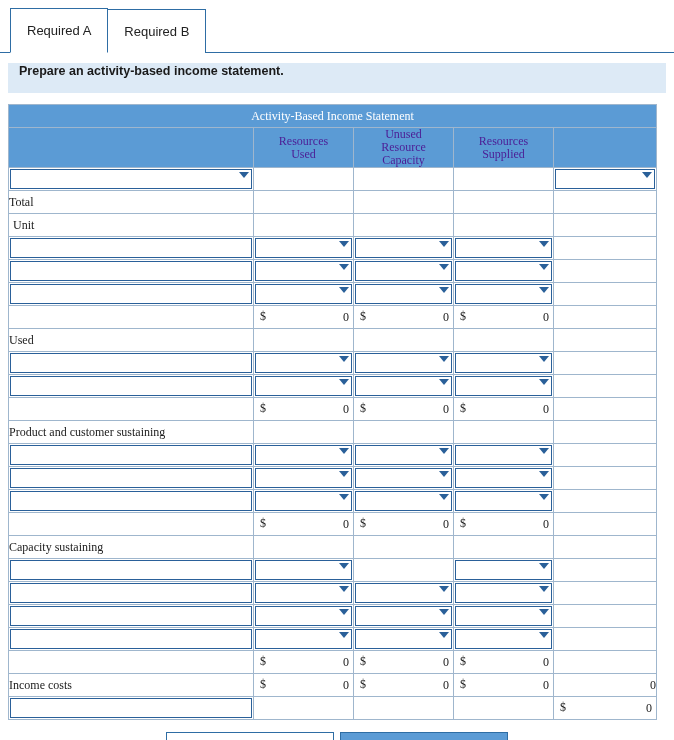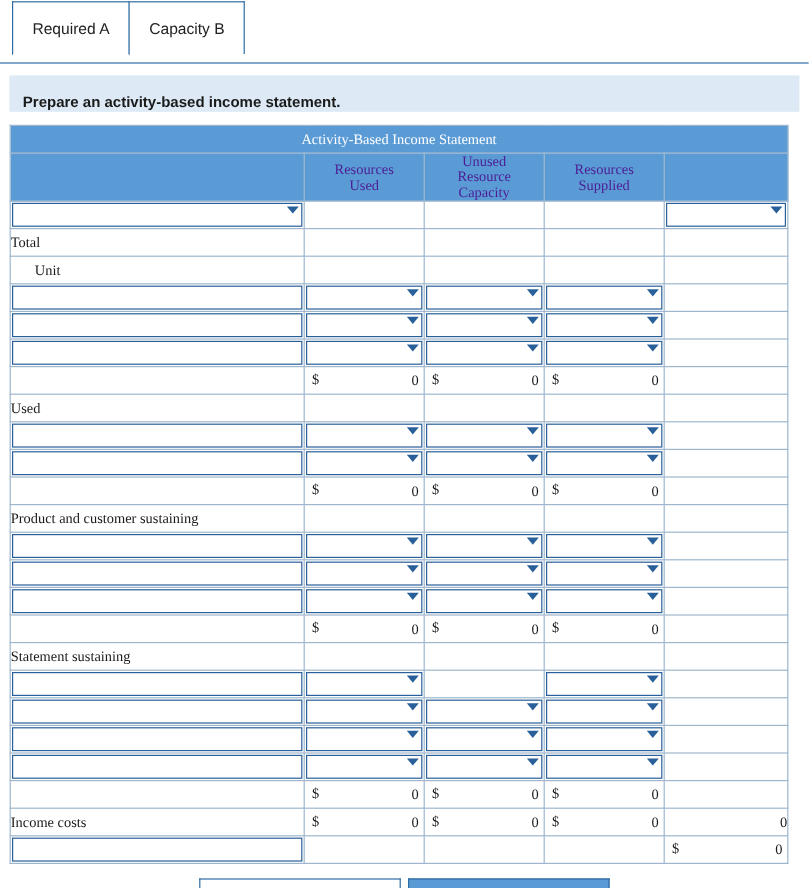--- a/index.html
+++ b/index.html
@@ -13,20 +13,21 @@
     overflow: hidden;
   }
   .page { position: relative; width: 674px; height: 740px; }
 
   
   .tabbar {
     position: relative;
     height: 53px;
     border-bottom: 1px solid #2e6da4;
     display: flex;
+    align-items: flex-end;
     padding-left: 10px;
   }
   .tab {
     height: 44px;
     min-width: 92px;
     padding: 0 16px;
     display: flex;
     align-items: center;
     justify-content: center;
     font-size: 13px;
@@ -47,21 +48,21 @@
   }
   .tab.inactive { background: #ffffff; }
 
   
   .instruction {
     margin: 10px 8px 0 8px;
     background: #ddeaf6;
     border: 1px solid #ddeaf6;
     height: 30px;
     display: flex;
-    align-items: flex-end;
+    align-items: flex-start;
     padding-left: 10px;
     font-size: 12.5px;
     color: #1a1a1a;
     font-weight: bold;
   }
 
   
   .tablewrap { margin: 11px 0 0 8px; width: 648px; }
   table.abis {
     border-collapse: collapse;
@@ -98,21 +99,21 @@
     padding: 2px 3px;
   }
   .hdr-blank { background: #5b9bd5; border: 1px solid #9fb6cd; }
 
   .lbl {
     padding-left: 6px;
     text-align: left;
     white-space: nowrap;
     overflow: hidden;
   }
-  .lbl.indent { padding-left: 20px; }
+  .lbl.indent { padding-left: 4px; }
   .blank-cell { background: #ffffff; }
 
   
   .inputcell { position: relative; padding: 0; }
   .inputbox {
     position: absolute;
     left: 1px; right: 1px; top: 1px; bottom: 1px;
     border: 1px solid #2a6099;
     background: #ffffff;
     display: block;
@@ -161,21 +162,21 @@
 </head>
 <body>
 
 <div class="page">
 
   <div class="tabbar">
     <div class="tab active">
       <span>Required A</span>
     </div>
     <div class="tab inactive">
-      <span>Capacity B</span>
+      <span>Required B</span>
     </div>
   </div>
 
   <div class="instruction">
     <span>Prepare an activity-based income statement.</span>
   </div>
 
   <div class="tablewrap">
     <table class="abis">
       <colgroup>
@@ -407,21 +408,21 @@
           <span class="amt">0</span>
         </td>
         <td class="money">
           <span class="dollar">$</span>
           <span class="amt">0</span>
         </td>
         <td class="blank-cell"></td>
       </tr>
 
       <tr>
-        <td class="lbl">Statement sustaining</td>
+        <td class="lbl">Capacity sustaining</td>
         <td class="blank-cell"></td>
         <td class="blank-cell"></td>
         <td class="blank-cell"></td>
         <td class="blank-cell"></td>
       </tr>
       <tr>
         <td class="inputcell">
               <span class="inputbox nodrop"></span>
             </td>
         <td class="inputcell">

